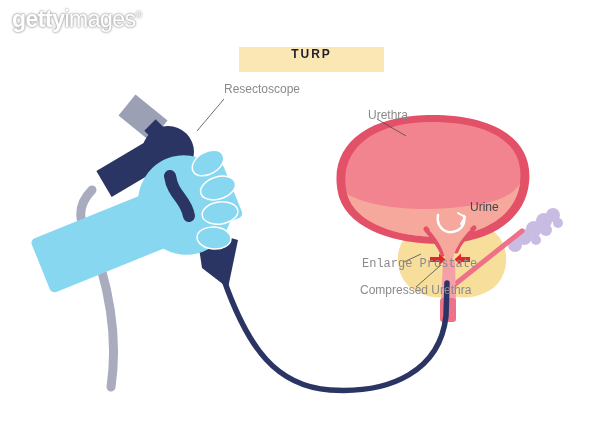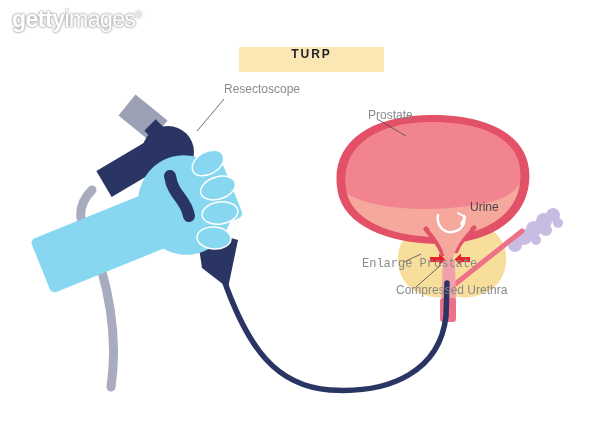--- a/index.html
+++ b/index.html
@@ -23,21 +23,21 @@
     background:#FBE7B3; display:flex; align-items:flex-start; justify-content:center;
     font-size:12px; font-weight:bold; letter-spacing:2px; color:#1d1d2b;margin-top:8px;
   }
   .lbl {
     position:absolute; z-index:4; font-size:12px; color:#8a8a8a; white-space:nowrap;padding-left:24px;
   }
   .lbl-resectoscope { left:200px; top:82px; }
   .lbl-bladder      { left:344px; top:108px; }
   .lbl-urine        { left:446px; top:200px; color:#44444f; }
   .lbl-enlarge      { left:338px; top:257px;font-family:Liberation Mono, monospace; }
-  .lbl-compressed   { left:336px; top:283px;margin-left:36px; }
+  .lbl-compressed   { left:336px; top:283px; }
 </style>
 </head>
 <body>
 
 <div class="canvas">
 
   <svg width="612" height="425" viewBox="0 0 612 425">
 
     <g>
 
@@ -129,18 +129,18 @@
 
   <div class="watermark">
     <span class="wm-bold">getty</span><span class="wm-light">images</span><sup class="wm-reg">®</sup>
   </div>
 
   <div class="title-box">
     <span>TURP</span>
   </div>
 
   <div class="lbl lbl-resectoscope">Resectoscope</div>
-  <div class="lbl lbl-bladder">Prostate</div>
+  <div class="lbl lbl-bladder">Urethra</div>
   <div class="lbl lbl-urine">Urine</div>
   <div class="lbl lbl-enlarge">Enlarge Prostate</div>
   <div class="lbl lbl-compressed">Compressed Urethra</div>
 
 </div>
 
 </body></html>

